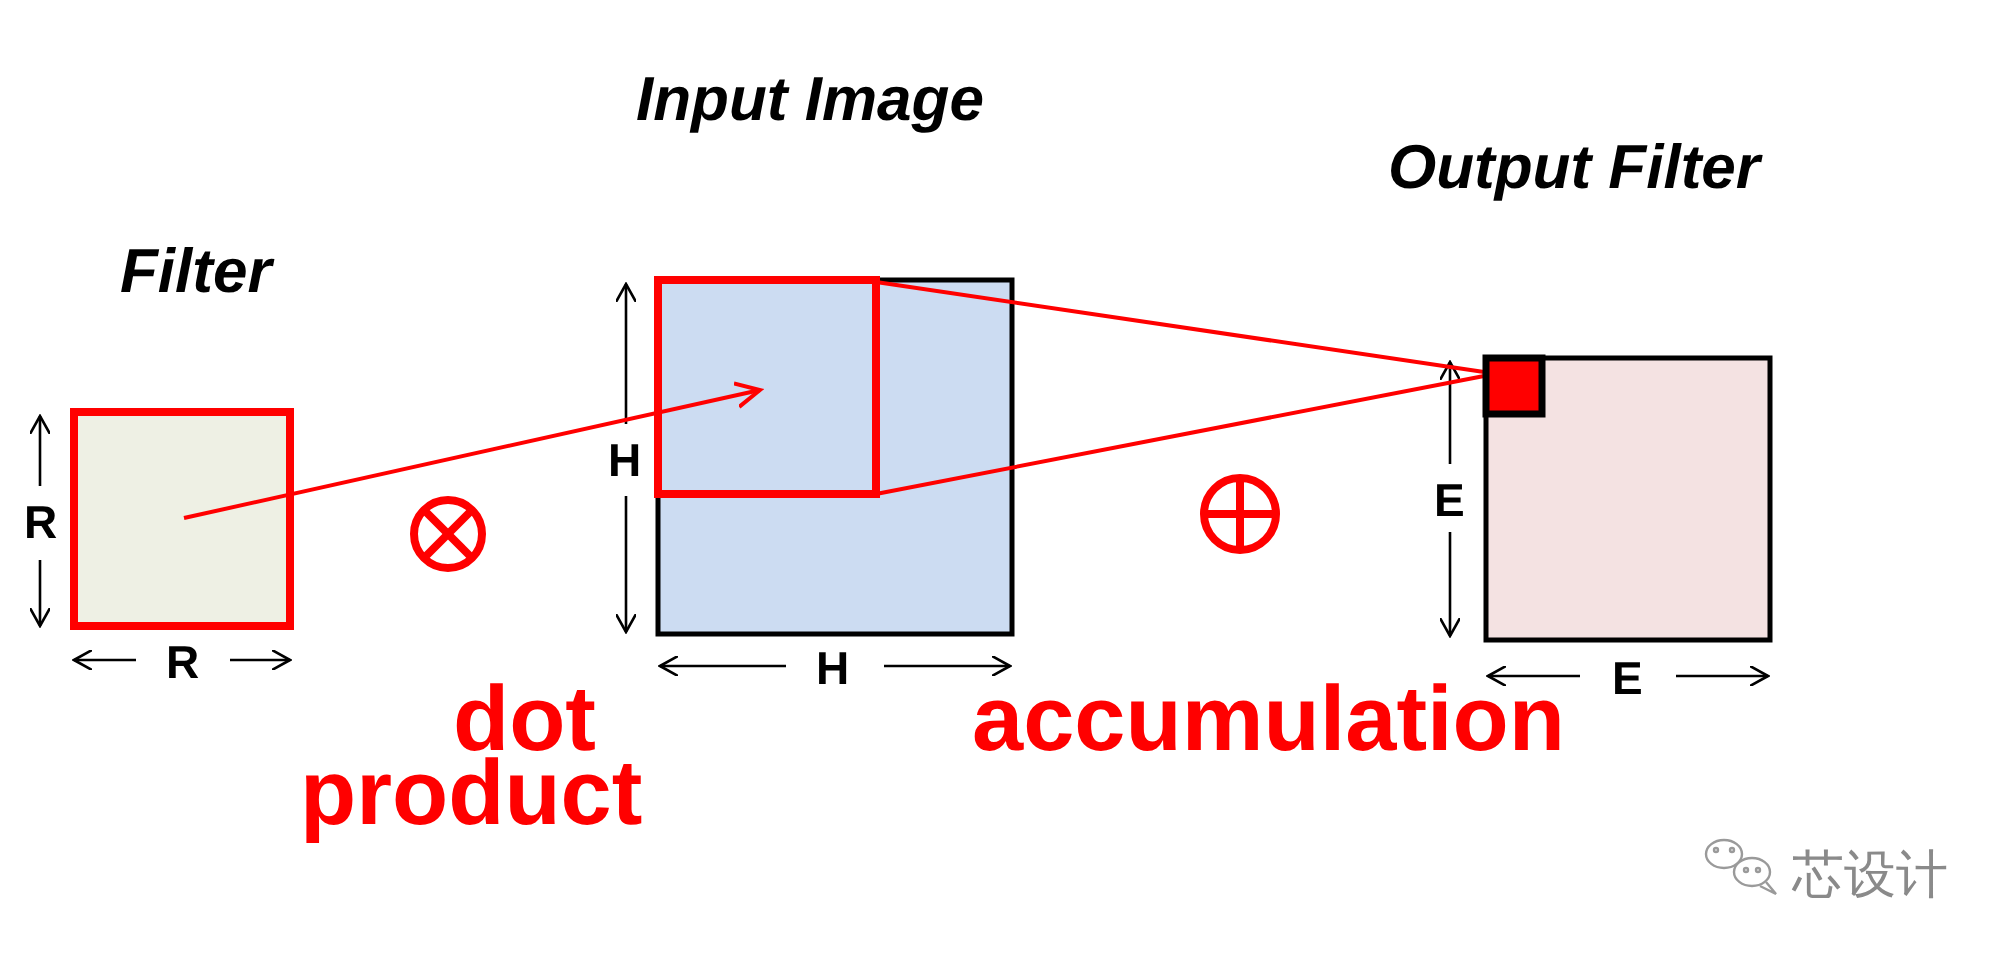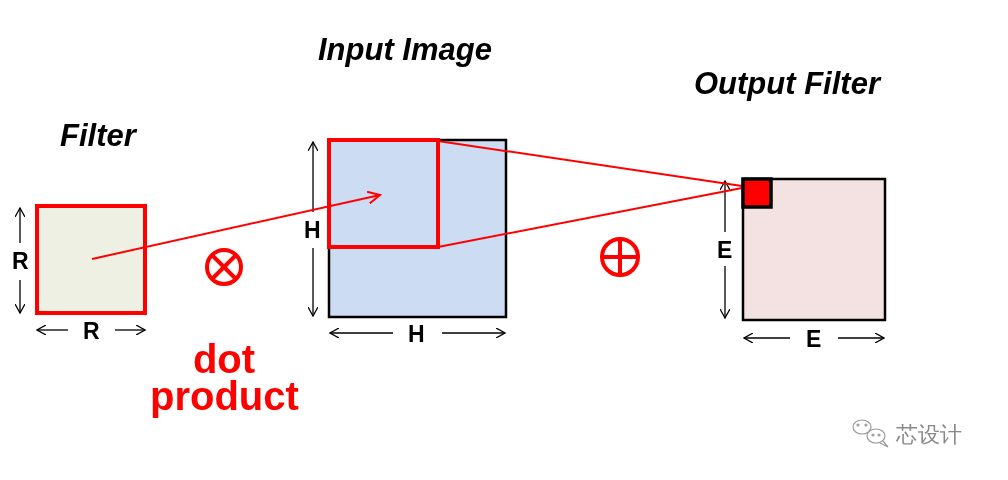--- a/index.html
+++ b/index.html
@@ -1,21 +1,21 @@
 <!DOCTYPE html>
 <html><head>
 <meta charset="utf-8">
 <style>
   html, body { margin:0; padding:0; background:#ffffff; }
   body { width:1008px; height:480px; position:relative; overflow:hidden; font-family:"Liberation Sans", sans-serif; }
   .title { position:absolute; font-weight:bold; color:#000; font-size:31px; white-space:nowrap;font-style:italic; }
   .dim { position:absolute; font-weight:bold; color:#000; font-size:23px; }
-  .redlabel { position:absolute; font-weight:bold; color:#ff0000; font-size:40px; line-height:37px; text-align:center; white-space:nowrap; }
+  .redlabel { position:absolute; font-weight:bold; color:#ff0000; font-size:46px; line-height:37px; text-align:right; white-space:nowrap; }
   svg.diagram { position:absolute; left:0; top:0; }
-  .wm { position:absolute; left:848px; top:420px; color:#8a8a8a; font-size:22px; font-family:"DejaVu Sans", sans-serif; white-space:nowrap; }
+  .wm { position:absolute; left:848px; top:420px; color:#8a8a8a; font-size:26px; font-family:"DejaVu Sans", sans-serif; white-space:nowrap; }
 </style>
 </head>
 <body>
 
 <div class="title" style="left:60px; top:90px;margin-top:28px;">Filter</div>
 <div class="title" style="left:318px; top:32px;">Input Image</div>
 <div class="title" style="left:694px; top:66px;">Output Filter</div>
 
 <svg class="diagram" width="1008" height="480" viewBox="0 0 1008 480">
   <defs>
@@ -109,15 +109,16 @@
 <div class="dim" style="left:304px; top:217px;">H</div>
 <div class="dim" style="left:408px; top:321px;">H</div>
 <div class="dim" style="left:717px; top:237px;">E</div>
 <div class="dim" style="left:806px; top:326px;">E</div>
 
 <div class="redlabel" style="left:150px; top:341px; width:148px;">
   <div>dot</div>
   <div>product</div>
 </div>
 <div class="redlabel" style="left:486px; top:341px; width:260px;">
+  <div>accumulation</div>
 </div>
 
 <div class="wm" style="left:896px;">芯设计</div>
 
 </body></html>

